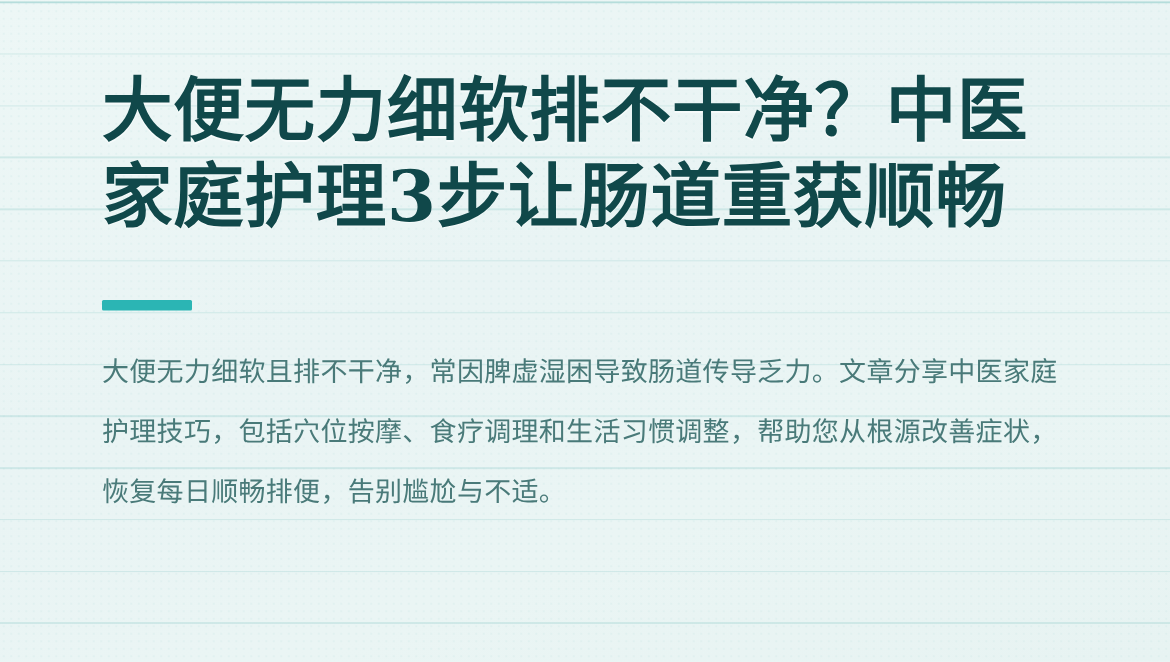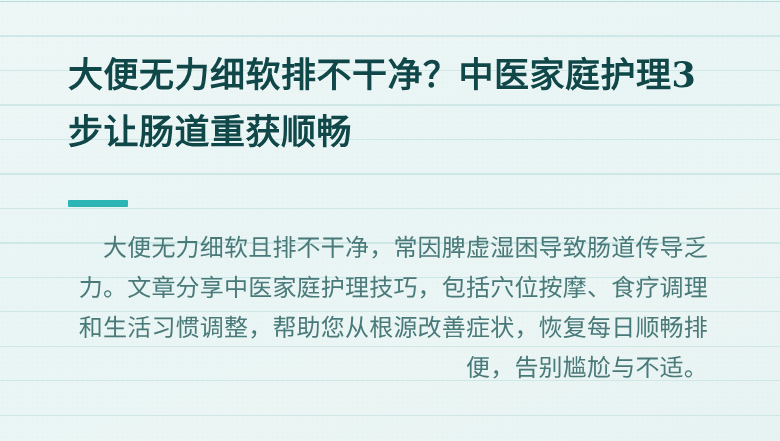--- a/index.html
+++ b/index.html
@@ -70,21 +70,21 @@
     height: 441px;
   }
 
   #headline {
     position: absolute;
     left: 0;
     top: 46px;
     width: 640px;
     margin: 0;
     font-family: "DejaVu Serif", "Liberation Serif", serif;
-    font-size: 35px;
+    font-size: 47px;
     font-weight: 700;
     line-height: 57px;
     letter-spacing: 0.5px;
     color: #10484a;
     text-shadow: 0 1px 0 rgba(255, 255, 255, 0.55);
   }
 
   #accent-divider {
     position: absolute;
     left: 0;
@@ -95,26 +95,26 @@
     background: #2bb5b4;
   }
 
   #summary {
     position: absolute;
     left: 0;
     top: 228px;
     width: 640px;
     margin: 0;
     font-family: "Liberation Sans", "DejaVu Sans", sans-serif;
-    font-size: 24px;
+    font-size: 18px;
     font-weight: 400;
     line-height: 40px;
     letter-spacing: 0.2px;
     color: #497a79;
-    text-align: right;
+    text-align: left;
   }
 </style>
 </head>
 <body>
 
 <div id="card">
 
   <div id="grid-lines"></div>
   <div id="paper-texture"></div>
   <div id="top-rule"></div>

